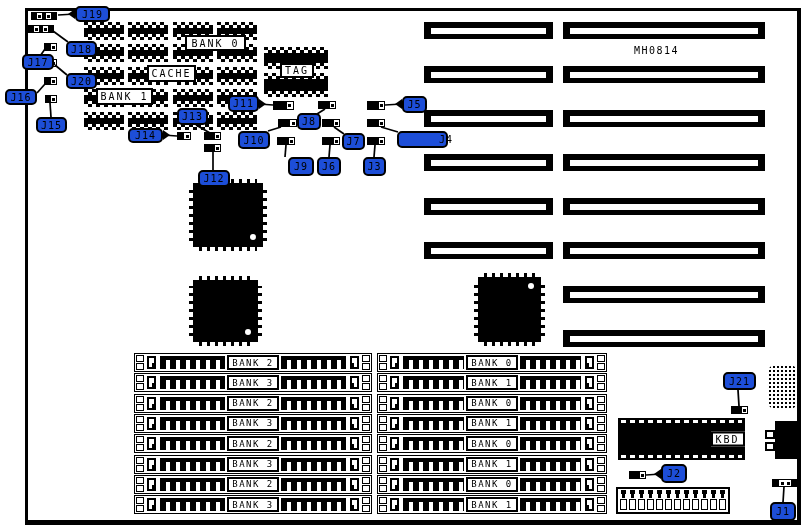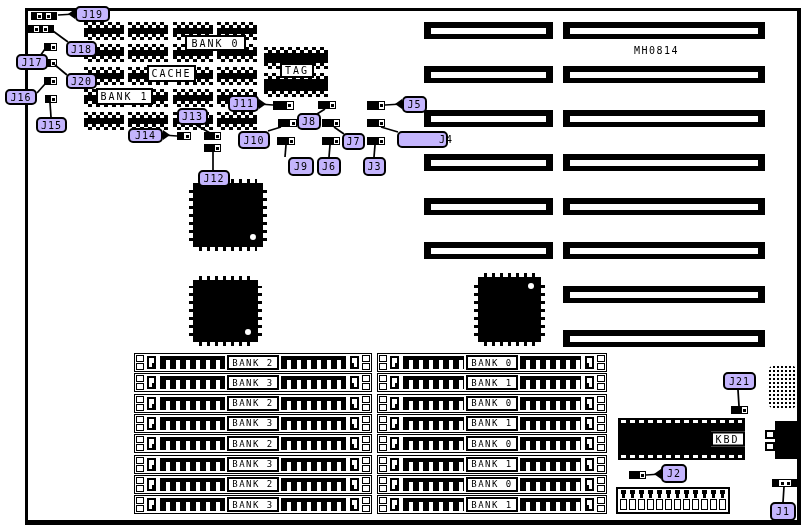--- a/index.html
+++ b/index.html
@@ -53,21 +53,21 @@
   .simm .comb{flex:1;height:13px;margin:0 2px;
        background-image:linear-gradient(#000 0 4px,rgba(0,0,0,0) 4px),
                         repeating-linear-gradient(90deg,#000 0 6px,#fff 6px 10px);}
   .simm .simmlabel{border:2px solid #000;background:#fff;height:15px;box-sizing:border-box;
        display:flex;align-items:center;padding:0 3px;font-size:9px;letter-spacing:1.5px;white-space:nowrap;z-index:2;}
   
   .hdr{position:absolute;border:1px solid #000;background:#fff;display:flex;box-sizing:border-box;z-index:2;}
   .hdr .c-fill{background:#000;align-self:stretch;}
   .hdr .c-dot{display:flex;align-items:center;justify-content:center;}
   .hdr .c-dot::before{content:"";width:3px;height:3px;background:#000;}
-  .callout{position:absolute;border:2px solid #000;border-radius:5px;background:#c4b5fd;z-index:4;
+  .callout{position:absolute;border:2px solid #000;border-radius:5px;background:#1d4ed8;z-index:4;
        display:flex;align-items:center;justify-content:center;box-sizing:border-box;
        font-size:10px;letter-spacing:1px;}
   .leads{position:absolute;left:0;top:0;z-index:3;}
   
   .romchip{position:absolute;background:#000;z-index:1;}
   .romchip::before,.romchip::after{content:"";position:absolute;left:3px;right:3px;height:3px;
        background:repeating-linear-gradient(90deg,#fff 0 5px,rgba(0,0,0,0) 5px 9px);}
   .romchip::before{top:2px;} .romchip::after{bottom:2px;}
   .speaker{position:absolute;border-radius:7px;z-index:1;
        background-image:radial-gradient(circle,#000 0.9px,rgba(0,0,0,0) 1.1px);
@@ -645,21 +645,21 @@
     <div class="callout" style="left: 36px; top: 117px; width: 31px; height: 16px;">J15</div>
     <div class="hdr" style="left: 44px; top: 77px; width: 13px; height: 8px;">
       <span class="c-fill" style="flex: 1 1 0%;"></span>
       <span class="c-dot" style="flex: 1 1 0%;"></span>
     </div>
     <div class="callout" style="left: 5px; top: 89px; width: 32px; height: 16px;">J16</div>
     <div class="hdr" style="left: 44px; top: 43px; width: 13px; height: 8px;">
       <span class="c-fill" style="flex: 1 1 0%;"></span>
       <span class="c-dot" style="flex: 1 1 0%;"></span>
     </div>
-    <div class="callout" style="left: 16px; top: 54px; width: 32px; height: 16px;">J17</div>
+    <div class="callout" style="left: 22px; top: 54px; width: 32px; height: 16px;">J17</div>
     <div class="hdr" style="left: 28px; top: 25px; width: 26px; height: 8px;">
       <span class="c-fill" style="flex: 1 1 0%;"></span>
       <span class="c-dot" style="flex: 1 1 0%;"></span>
       <span class="c-fill" style="flex: 1 1 0%;"></span>
       <span class="c-dot" style="flex: 1 1 0%;"></span>
       <span class="c-fill" style="flex: 1 1 0%;"></span>
     </div>
     <div class="callout" style="left: 66px; top: 41px; width: 31px; height: 16px; text-align: right;">J18</div>
     <div class="hdr" style="left: 31px; top: 12px; width: 26px; height: 8px;">
       <span class="c-fill" style="flex: 1 1 0%;"></span>

